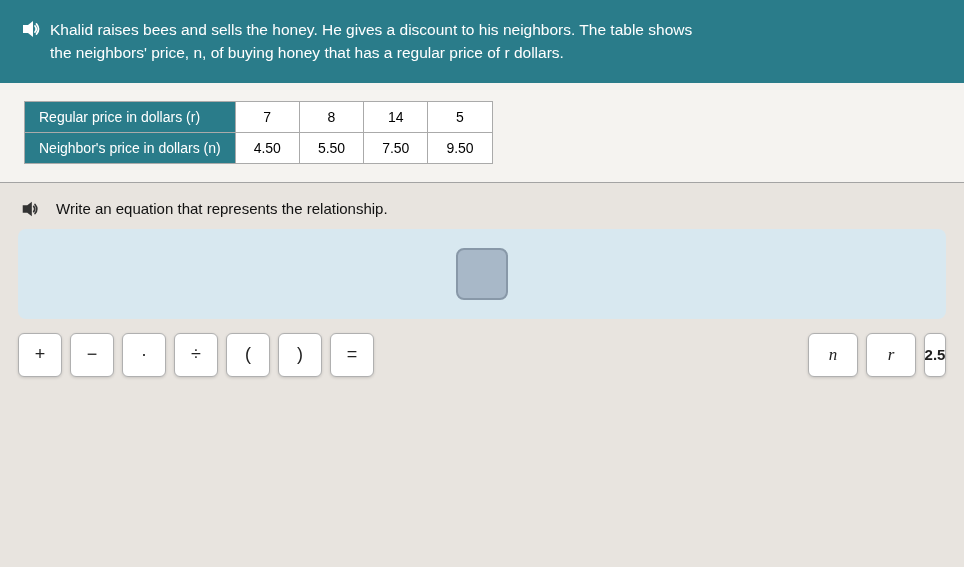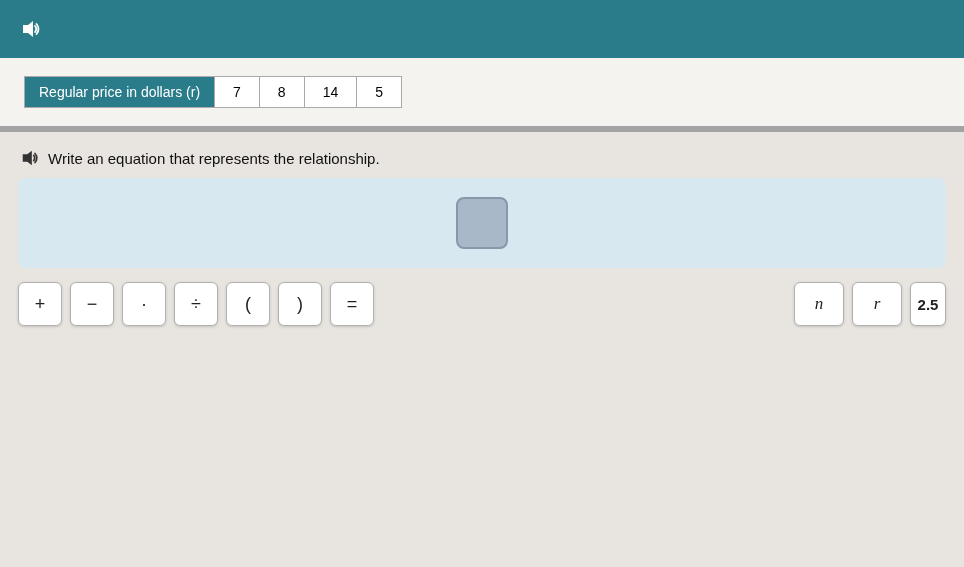--- a/index.html
+++ b/index.html
@@ -45,21 +45,21 @@
       flex: 1;
       padding: 0;
       display: flex;
       flex-direction: column;
     }
 
     
     .table-wrapper {
       background-color: #f5f3f0;
       padding: 18px 24px 18px 24px;
-      border-bottom: 6px solid #a3a3a3;
+      border-bottom: 1px solid #a3a3a3;
     }
 
     .data-table {
       border-collapse: collapse;
       font-size: 14px;
     }
 
     .data-table td {
       border: 1px solid #aaa;
       padding: 7px 18px;
@@ -74,21 +74,21 @@
       font-weight: 500;
       padding: 7px 14px;
       white-space: nowrap;
     }
 
     
     .question-section {
       padding: 16px 24px 10px 20px;
       display: flex;
       align-items: center;
-      gap: 8px;
+      gap: 16px;
       background-color: #e8e4df;
     }
 
     .question-text {
       font-size: 15px;
       color: #111;
       font-family: Arial, sans-serif;
     }
 
     
@@ -152,21 +152,21 @@
       color: #222;
       cursor: pointer;
       display: flex;
       align-items: center;
       justify-content: center;
       box-shadow: 0 1px 3px rgba(0,0,0,0.15);
       font-family: Georgia, serif;
     }
 
     .decimal-btn {
-      width: 36px;
+      width: 22px;
       height: 44px;
       background-color: #ffffff;
       border: 1px solid #b0b0b0;
       border-radius: 6px;
       font-size: 15px;
       font-weight: 600;
       color: #222;
       cursor: pointer;
       display: flex;
       align-items: center;
@@ -188,34 +188,47 @@
 <div class="main-container">
 
   <div class="header-section">
     <span class="spk">
       <svg width="22" height="22" viewBox="0 0 22 22" fill="none" xmlns="http://www.w3.org/2000/svg">
         <polygon points="3,7 8,7 13,3 13,19 8,15 3,15" fill="white"></polygon>
         <path d="M15,8 Q17.5,11 15,14" stroke="white" stroke-width="1.8" fill="none" stroke-linecap="round"></path>
         <path d="M16.5,6 Q20.5,11 16.5,16" stroke="white" stroke-width="1.8" fill="none" stroke-linecap="round"></path>
       </svg>
     </span>
+    <div>
+      <div class="header-text">
+        <span>Khalid raises bees and sells the honey. He gives a discount to his neighbors. The table shows</span><br>
+        <span>the neighbors' price, n, of buying honey that has a regular price of r dollars.</span>
+      </div>
+    </div>
   </div>
 
   <div class="content-area">
 
     <div class="table-wrapper">
       <table class="data-table">
         <tbody>
             <tr>
           <td class="label-cell">Regular price in dollars (r)</td>
           <td>7</td>
           <td>8</td>
           <td>14</td>
           <td>5</td>
         </tr>
+        <tr>
+          <td class="label-cell">Neighbor's price in dollars (n)</td>
+          <td>4.50</td>
+          <td>5.50</td>
+          <td>7.50</td>
+          <td>9.50</td>
+        </tr>
       </tbody>
         </table>
     </div>
 
     <div class="question-section">
       <span class="spk">
         <svg width="20" height="20" viewBox="0 0 22 22" fill="none" xmlns="http://www.w3.org/2000/svg">
           <polygon points="3,7 8,7 13,3 13,19 8,15 3,15" fill="#333"></polygon>
           <path d="M15,8 Q17.5,11 15,14" stroke="#333" stroke-width="1.8" fill="none" stroke-linecap="round"></path>
           <path d="M16.5,6 Q20.5,11 16.5,16" stroke="#333" stroke-width="1.8" fill="none" stroke-linecap="round"></path>

